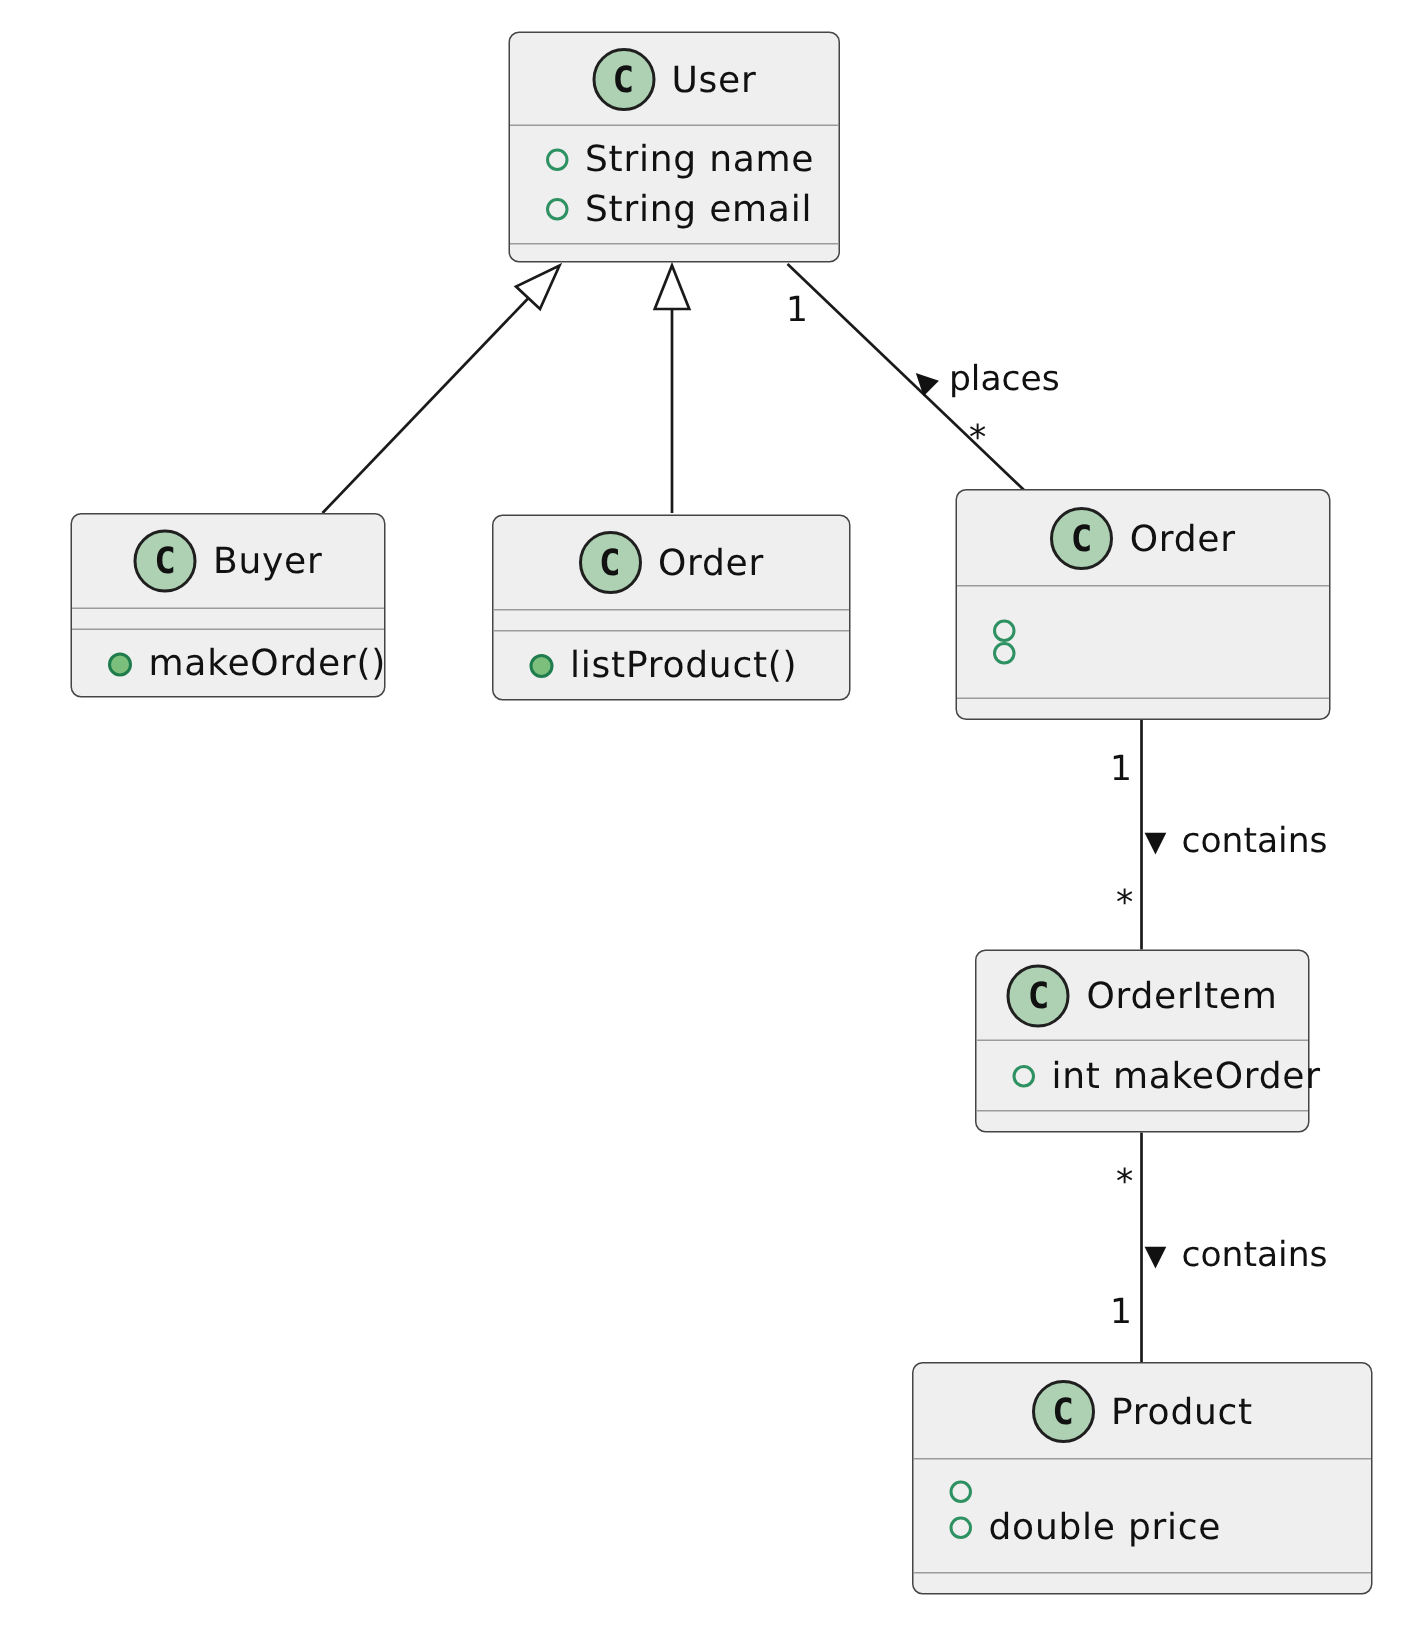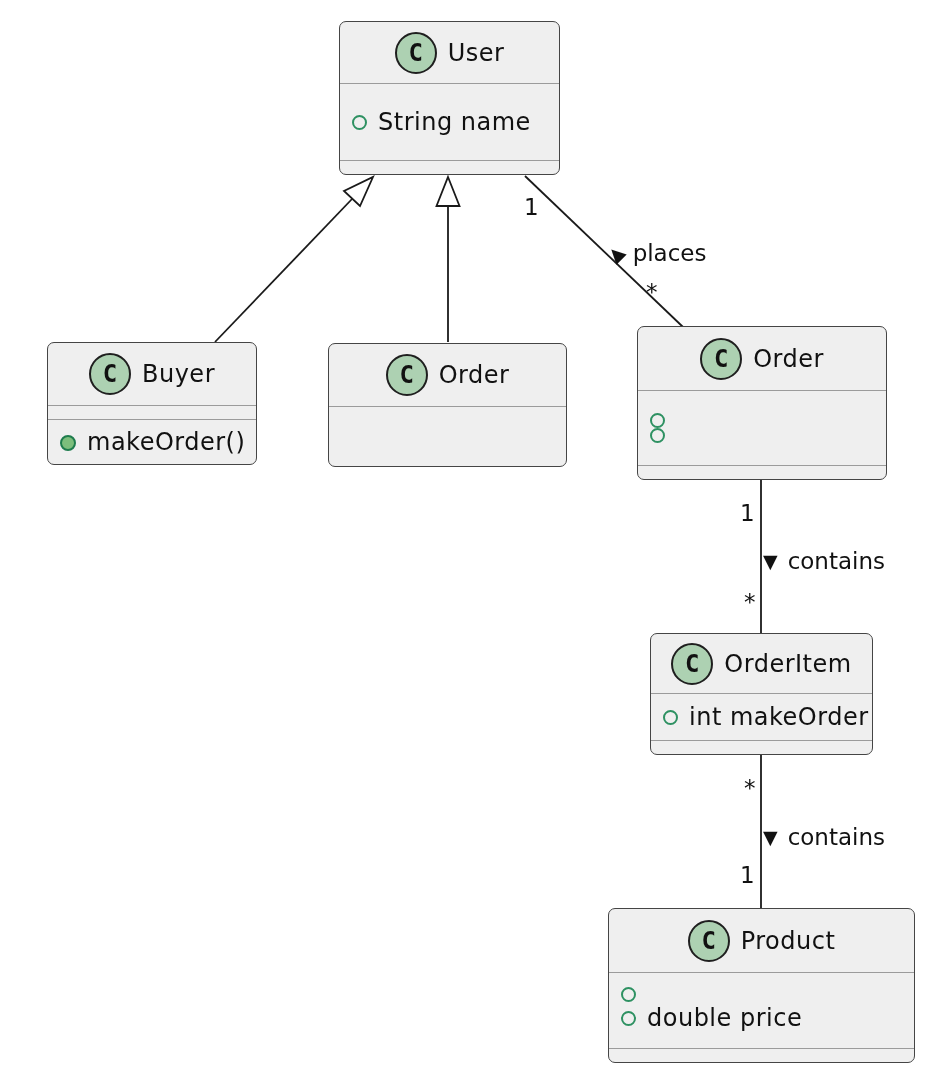--- a/index.html
+++ b/index.html
@@ -15,21 +15,21 @@
   .title { display:flex; align-items:center; justify-content:center; gap:11px; flex:0 0 auto; }
   .c-icon {
     width:42px; height:42px; border-radius:50%;
     background:#ADD1B2; border:2px solid #1f1f1f;
     display:flex; align-items:center; justify-content:center;
     font-family:"DejaVu Sans Mono","Liberation Mono",monospace;
     font-weight:bold; font-size:24px; color:#111; flex:0 0 auto;
   }
   .class-name { font-size:24px; letter-spacing:0.5px; white-space:nowrap; }
   .compartment { border-top:1.2px solid #9B9B9B; }
-  .members { padding:6px 12px; display:flex; flex-direction:column; justify-content:center; flex:1 1 auto; }
+  .members { padding:6px 24px; display:flex; flex-direction:column; justify-content:center; flex:1 1 auto; }
   .member { display:flex; align-items:center; gap:11px; font-size:24px; line-height:33px; white-space:nowrap; letter-spacing:0.5px; }
   .field-icon  { width:15px; height:15px; border-radius:50%; border:2.5px solid #2E9162; background:transparent; flex:0 0 auto; }
   .method-icon { width:16px; height:16px; border-radius:50%; border:2px solid #1E7C4D; background:#7CBE7C; flex:0 0 auto; }
   .spacer { flex:0 0 14px; }
 
   .mult { position:absolute; font-size:23px; line-height:26px; }
   .edge-label { position:absolute; display:flex; align-items:center; gap:10px; font-size:23px; white-space:nowrap; }
   .tri { font-size:19px; line-height:1; display:inline-block; }
   .tri.rot-ul { transform:rotate(-45deg); }
 </style>
@@ -56,20 +56,24 @@
   <div class="class-box" style="left:339px; top:21px; width:221px; height:154px;">
     <div class="title" style="height:61px;">
       <span class="c-icon">C</span>
       <span class="class-name">User</span>
     </div>
     <div class="members compartment">
       <div class="member">
         <span class="field-icon"></span>
         <span>String name</span>
       </div>
+      <div class="member">
+        <span class="field-icon"></span>
+        <span>String email</span>
+      </div>
     </div>
     <div class="compartment spacer"></div>
   </div>
 
   <div class="class-box" style="left:47px; top:342px; width:210px; height:123px;">
     <div class="title" style="height:62px;">
       <span class="c-icon">C</span>
       <span class="class-name">Buyer</span>
     </div>
     <div class="compartment spacer"></div>
@@ -80,20 +84,26 @@
       </div>
     </div>
   </div>
 
   <div class="class-box" style="left:328px; top:343px; width:239px; height:124px;">
     <div class="title" style="height:62px;">
       <span class="c-icon">C</span>
       <span class="class-name">Order</span>
     </div>
     <div class="compartment spacer"></div>
+    <div class="members compartment">
+      <div class="member">
+        <span class="method-icon"></span>
+        <span>listProduct()</span>
+      </div>
+    </div>
   </div>
 
   <div class="class-box" style="left:637px; top:326px; width:250px; height:154px;">
     <div class="title" style="height:63px;">
       <span class="c-icon">C</span>
       <span class="class-name">Order</span>
     </div>
     <div class="members compartment">
       <div class="member">
         <span class="field-icon"></span>

